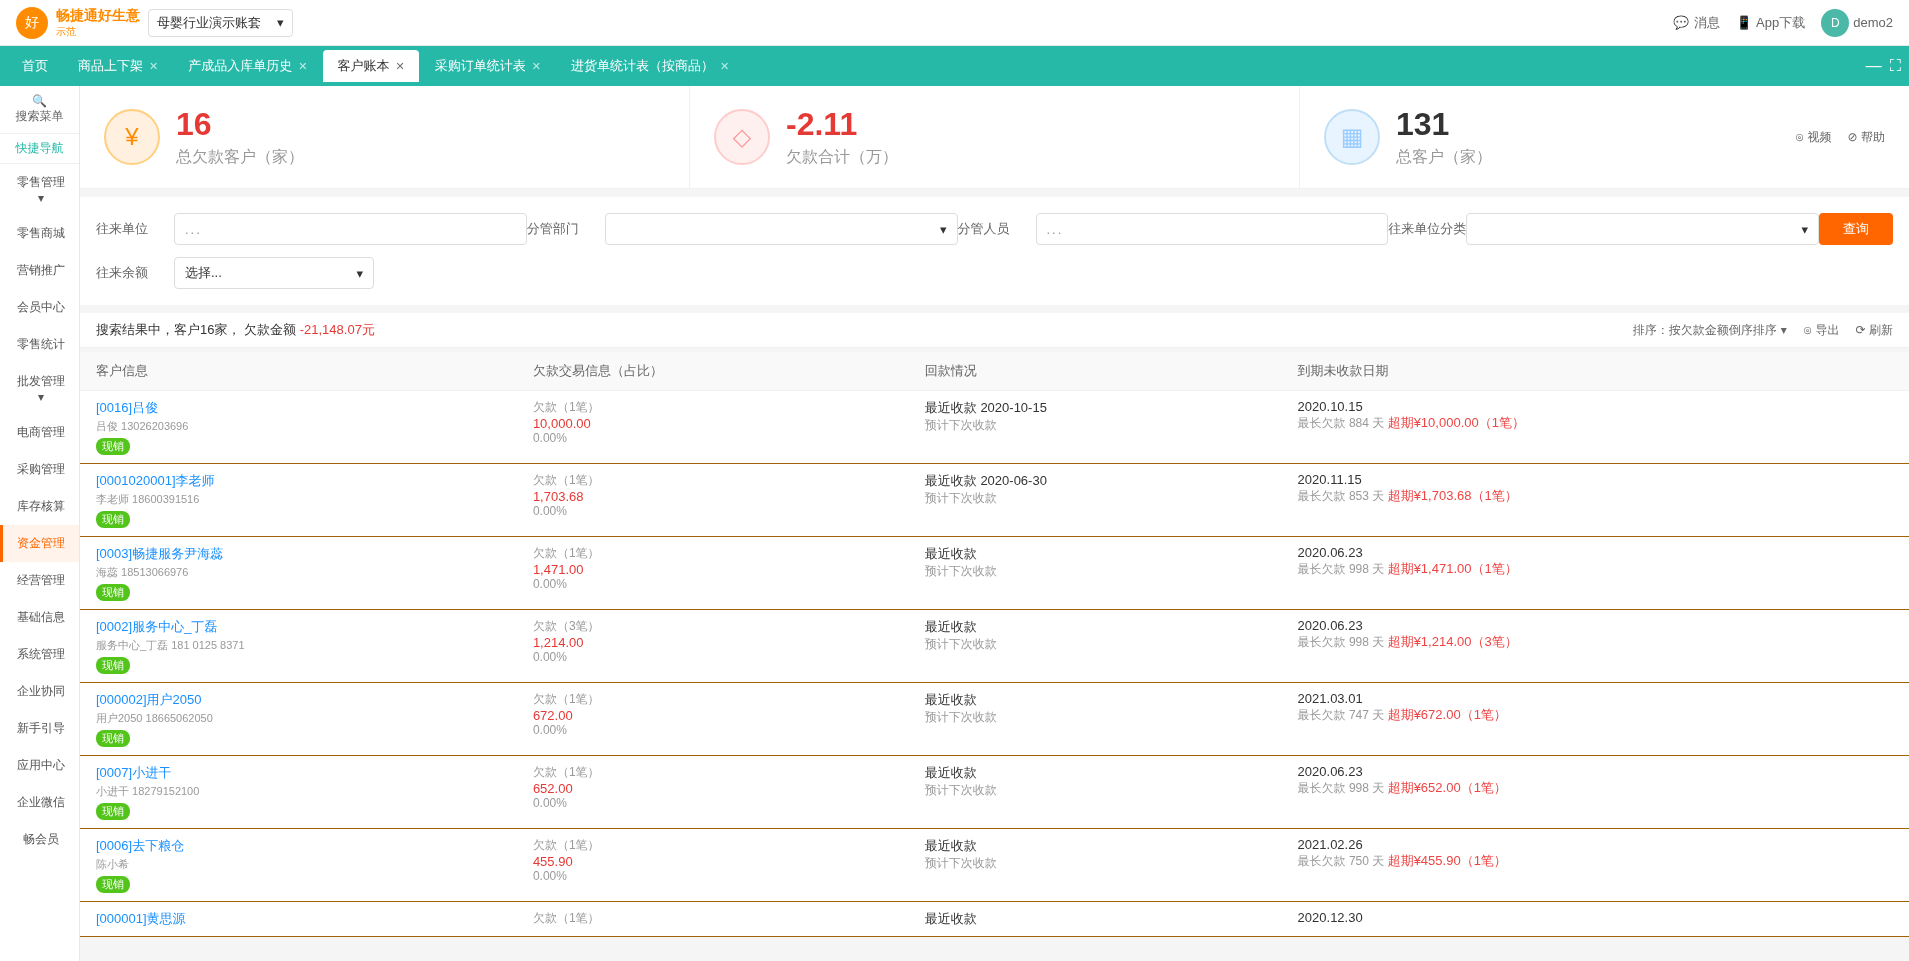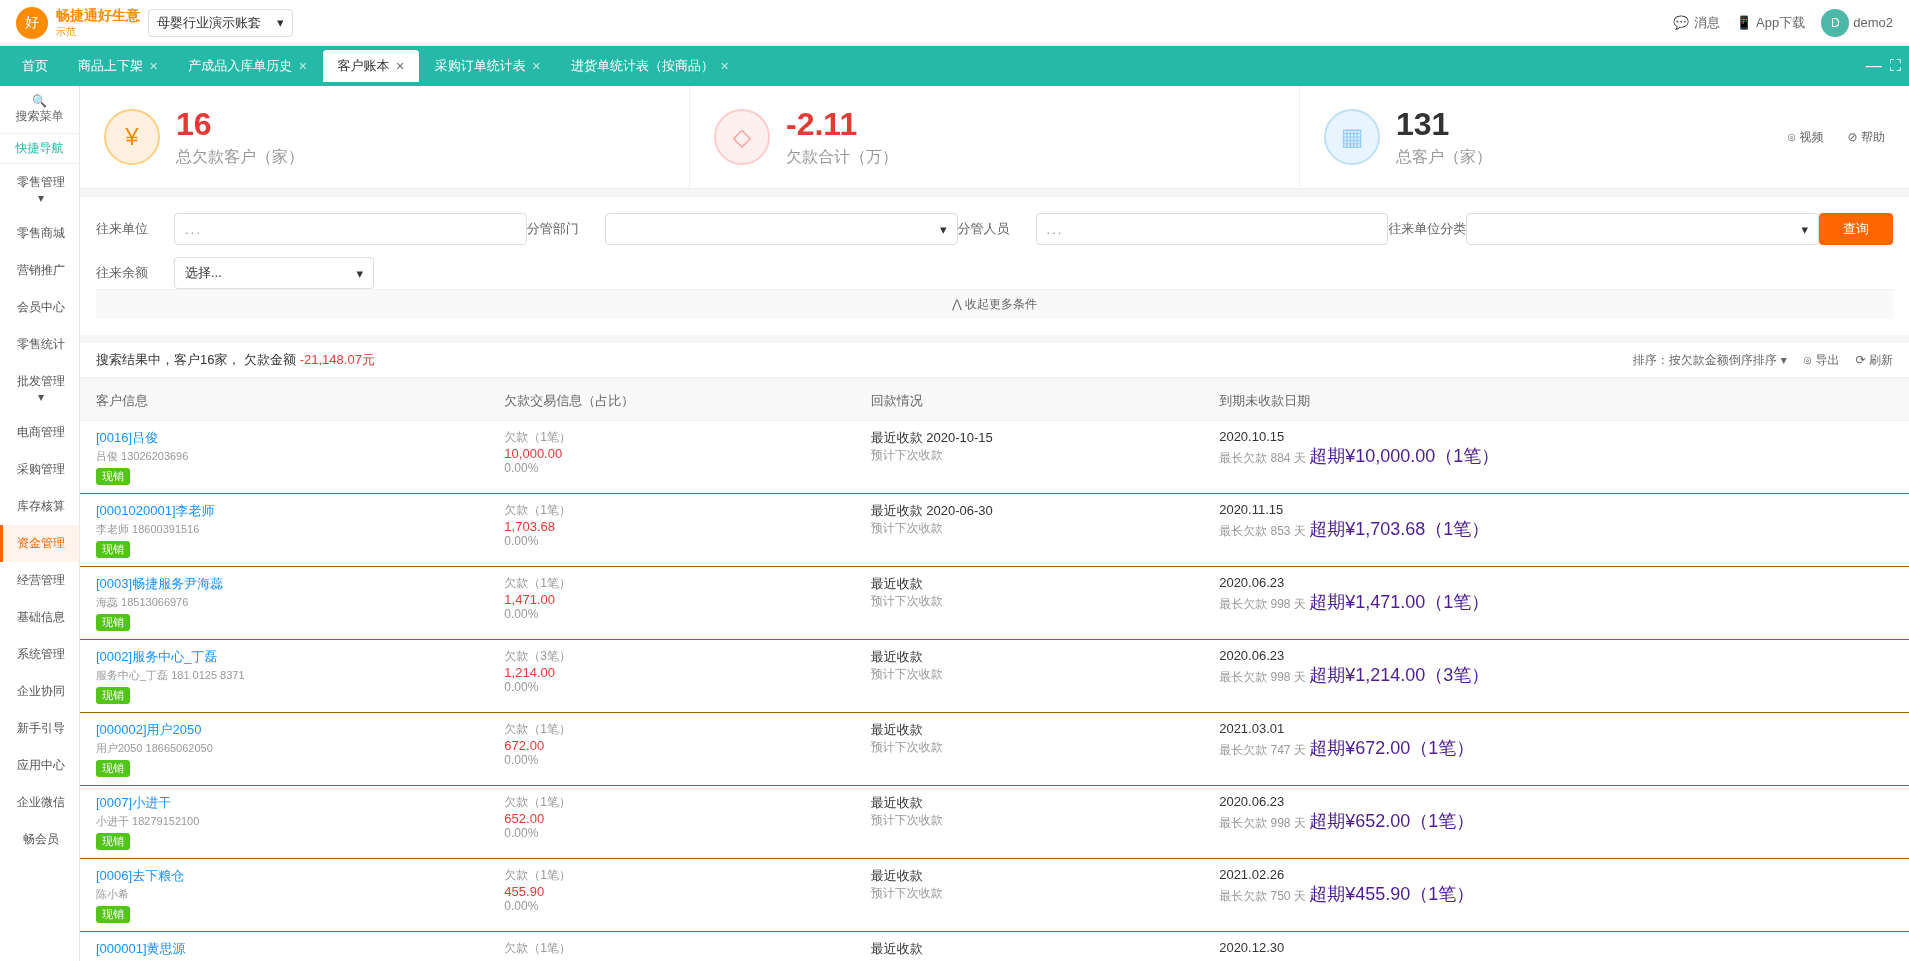--- a/index.html
+++ b/index.html
@@ -65,21 +65,21 @@
       width: 56px; height: 56px; border-radius: 50%;
       display: flex; align-items: center; justify-content: center; font-size: 24px;
     }
     .stat-icon-circle.orange { background: #fff0e0; color: #ff8c00; border: 2px solid #ffd080; }
     .stat-icon-circle.pink { background: #fff0f0; color: #ff9999; border: 2px solid #ffcccc; }
     .stat-icon-circle.blue { background: #e8f4ff; color: #99ccff; border: 2px solid #c0dff5; }
     .stat-value { font-size: 32px; font-weight: bold; }
     .stat-value.red { color: #e53935; }
     .stat-value.black { color: #333; }
     .stat-label { font-size: 16px; color: #999; margin-top: 4px; }
-    .stat-actions { margin-left: auto; display: flex; align-items: center; gap: 24px; font-size: 12px; color: #666; }
+    .stat-actions { margin-left: auto; display: flex; align-items: center; gap: 16px; font-size: 12px; color: #666; }
 
     
     .filter-area { background: #fff; padding: 16px; margin-bottom: 8px; }
     .filter-row { display: flex; align-items: center; margin-bottom: 12px; }
     .filter-item { display: flex; align-items: center; gap: 8px; flex: 1; }
     .filter-label { font-size: 13px; color: #666; white-space: nowrap; width: 70px; }
     .filter-select {
       flex: 1; height: 32px; border: 1px solid #ddd; border-radius: 4px;
       padding: 0 10px; font-size: 13px; outline: none; background: #fff;
       display: flex; align-items: center; justify-content: space-between;
@@ -115,25 +115,25 @@
       color: #666; font-weight: normal; border-bottom: 1px solid #f0f0f0;
     }
     .data-table td {
       padding: 8px 16px; font-size: 13px; color: #333;
       border-bottom: 1px solid #a16207; vertical-align: top;
     }
     .customer-name { color: #1890ff; cursor: pointer; font-size: 13px; }
     .customer-info { color: #999; font-size: 11px; margin-top: 2px; }
     .tag-green {
       display: inline-block; background: #52c41a; color: #fff;
-      padding: 1px 6px; border-radius: 3px; font-size: 11px; margin-top: 4px;
+      padding: 1px 6px; border-radius: 8px; font-size: 11px; margin-top: 4px;
     }
     .amount-red { color: #e53935; font-size: 13px; }
     .amount-pct { color: #999; font-size: 12px; }
-    .overdue-text { color: #4c1d95; font-size: 18px; cursor: pointer; }
+    .overdue-text { color: #ef4444; font-size: 13px; cursor: pointer; }
     .normal-text { color: #333; font-size: 13px; }
     .gray-text { color: #999; font-size: 12px; }
 
     
     .content-area::-webkit-scrollbar { width: 6px; }
     .content-area::-webkit-scrollbar-track { background: #f1f1f1; }
     .content-area::-webkit-scrollbar-thumb { background: #ccc; border-radius: 3px; }
 
     .sidebar-quick { padding: 6px 4px; text-align: center; font-size: 12px; color: #26b9a8; cursor: pointer; border-bottom: 1px solid #f0f0f0; }
   </style>
@@ -327,24 +327,20 @@
         <button class="btn-query">查询</button>
       </div>
       <div class="filter-row-2">
         <div class="filter-item">
           <span class="filter-label">往来余额</span>
           <div class="filter-select" style="max-width:200px;">
             <span>选择...</span>
             <span>▾</span>
           </div>
         </div>
-      </div>
-      <div class="collapse-btn">
-        <span>⋀</span>
-        <span>收起更多条件</span>
       </div>
     </div>
 
     <div class="results-bar">
       <div class="results-info">
         <span>搜索结果中，客户16家</span>，
         <span>欠款金额</span>
         <span class="red">-21,148.07元</span>
       </div>
       <div class="results-actions">

